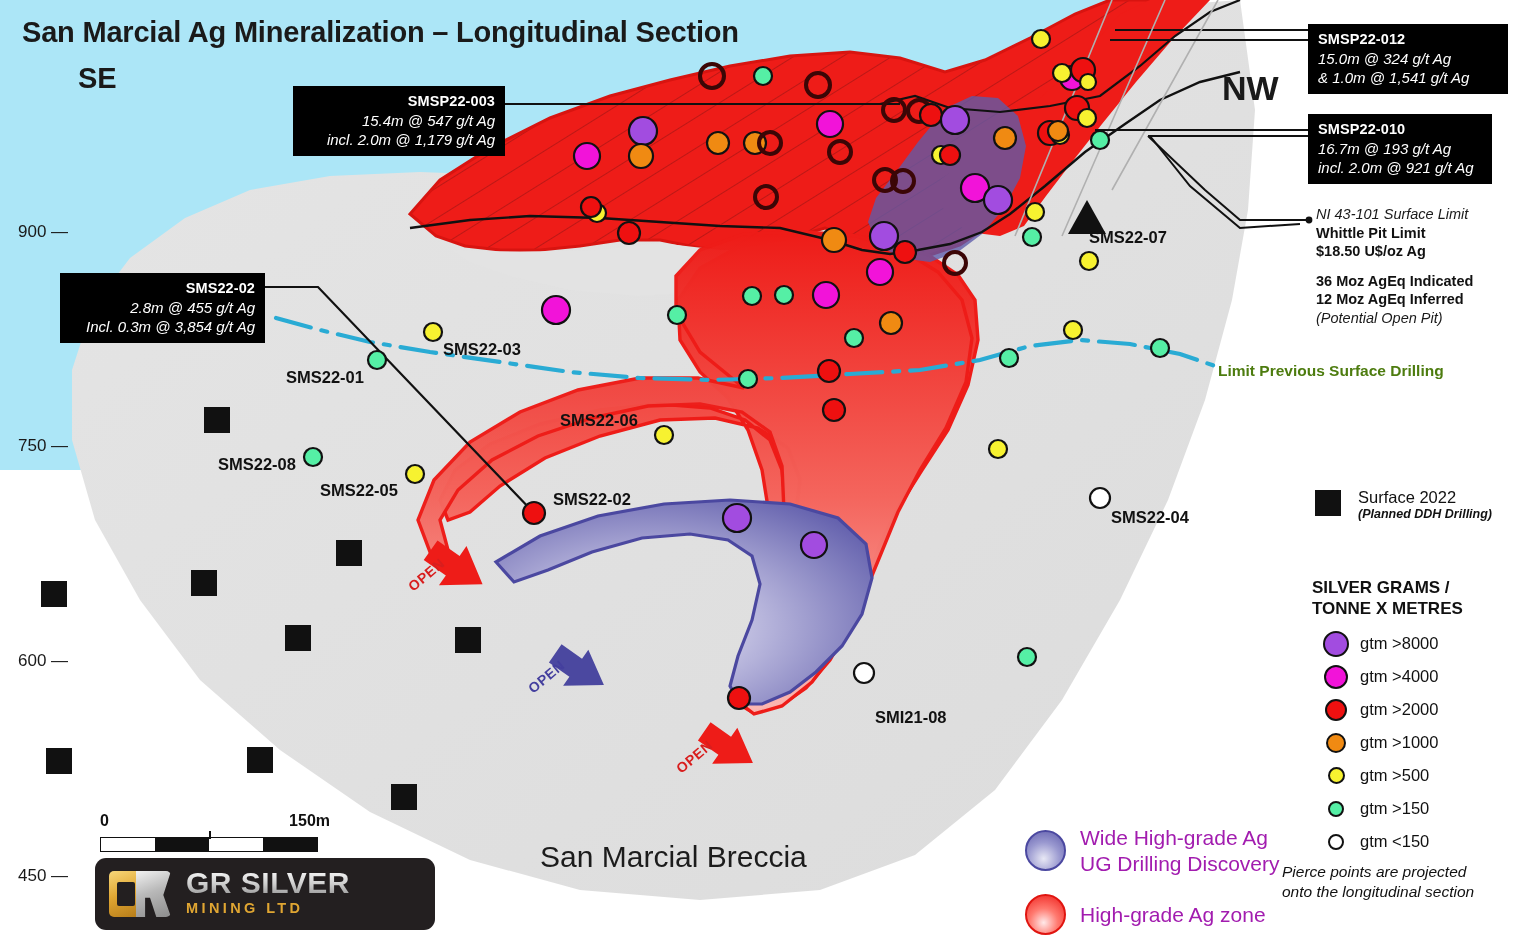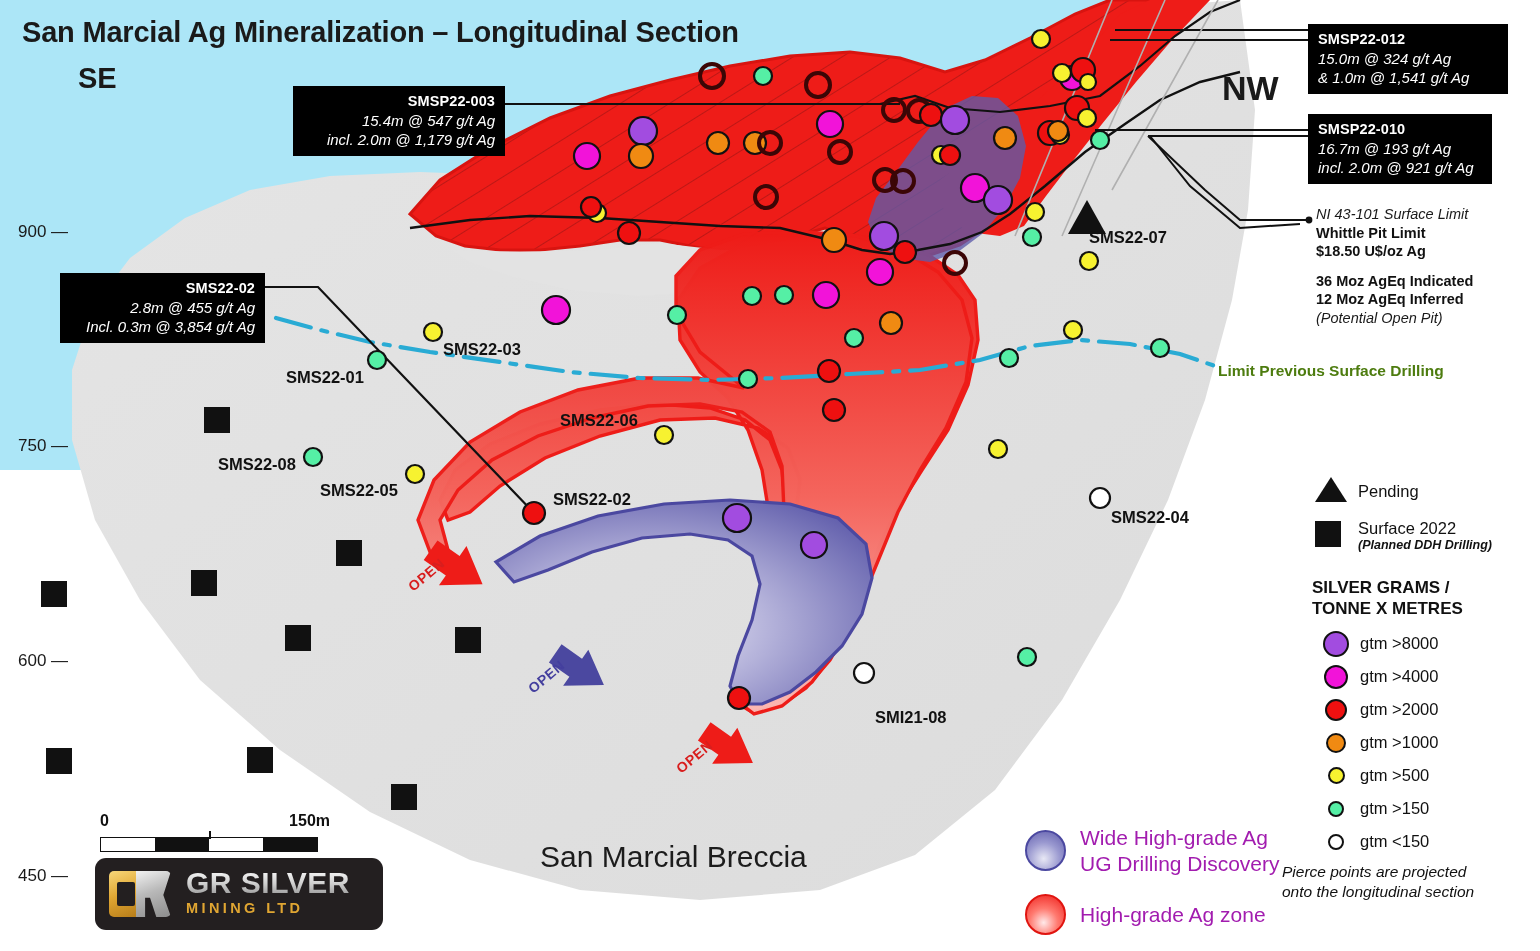--- a/index.html
+++ b/index.html
@@ -171,21 +171,21 @@
   #scalebar .sb-seg { flex: 1 1 25%; }
   #scalebar .sb-seg.dark { background: #111; }
   #scalebar .sb-seg.light { background: #ffffff; }
   #scalebar .sb-tick {
     position: absolute; left: 50%; top: -7px; width: 1.6px; height: 8px; background: #111;
   }
 
   
   #logo {
     left: 95px; top: 858px;
-    width: 288px; height: 72px;
+    width: 340px; height: 72px;
     background: #231f20;
     border-radius: 11px;
     display: flex; align-items: center; padding-left: 14px;
   }
   #logo .mark {
     width: 62px; height: 46px;
     position: relative;
     flex: 0 0 auto;
   }
   #logo .mark .g {
@@ -490,28 +490,20 @@
     <div class="i-bold">$18.50 U$/oz Ag</div>
     <div class="gap"></div>
     <div class="i-bold">36 Moz AgEq Indicated</div>
     <div class="i-bold">12 Moz AgEq Inferred</div>
     <div class="i-italic">(Potential Open Pit)</div>
   </div>
 
   <div class="ov limit-prev">Limit Previous Surface Drilling</div>
 
   <div class="ov" id="legend-symbols">
-    <div class="lg-row">
-      <span style="flex:0 0 auto;width:44px;">
-        <svg width="34" height="27" viewBox="0 0 34 27">
-            <polygon points="17,1 33,26 1,26" fill="#111"></polygon>
-          </svg>
-      </span>
-      <span class="lg-txt">Pending</span>
-    </div>
     <div class="lg-row" style="margin-top:12px">
       <span style="flex:0 0 auto;width:44px;">
         <svg width="28" height="28" viewBox="0 0 28 28">
             <rect x="1" y="1" width="26" height="26" fill="#111"></rect>
           </svg>
       </span>
       <span style="display:block">
         <span class="lg-txt">Surface 2022</span>
         <div class="lg-sub">(Planned DDH Drilling)</div>
       </span>

